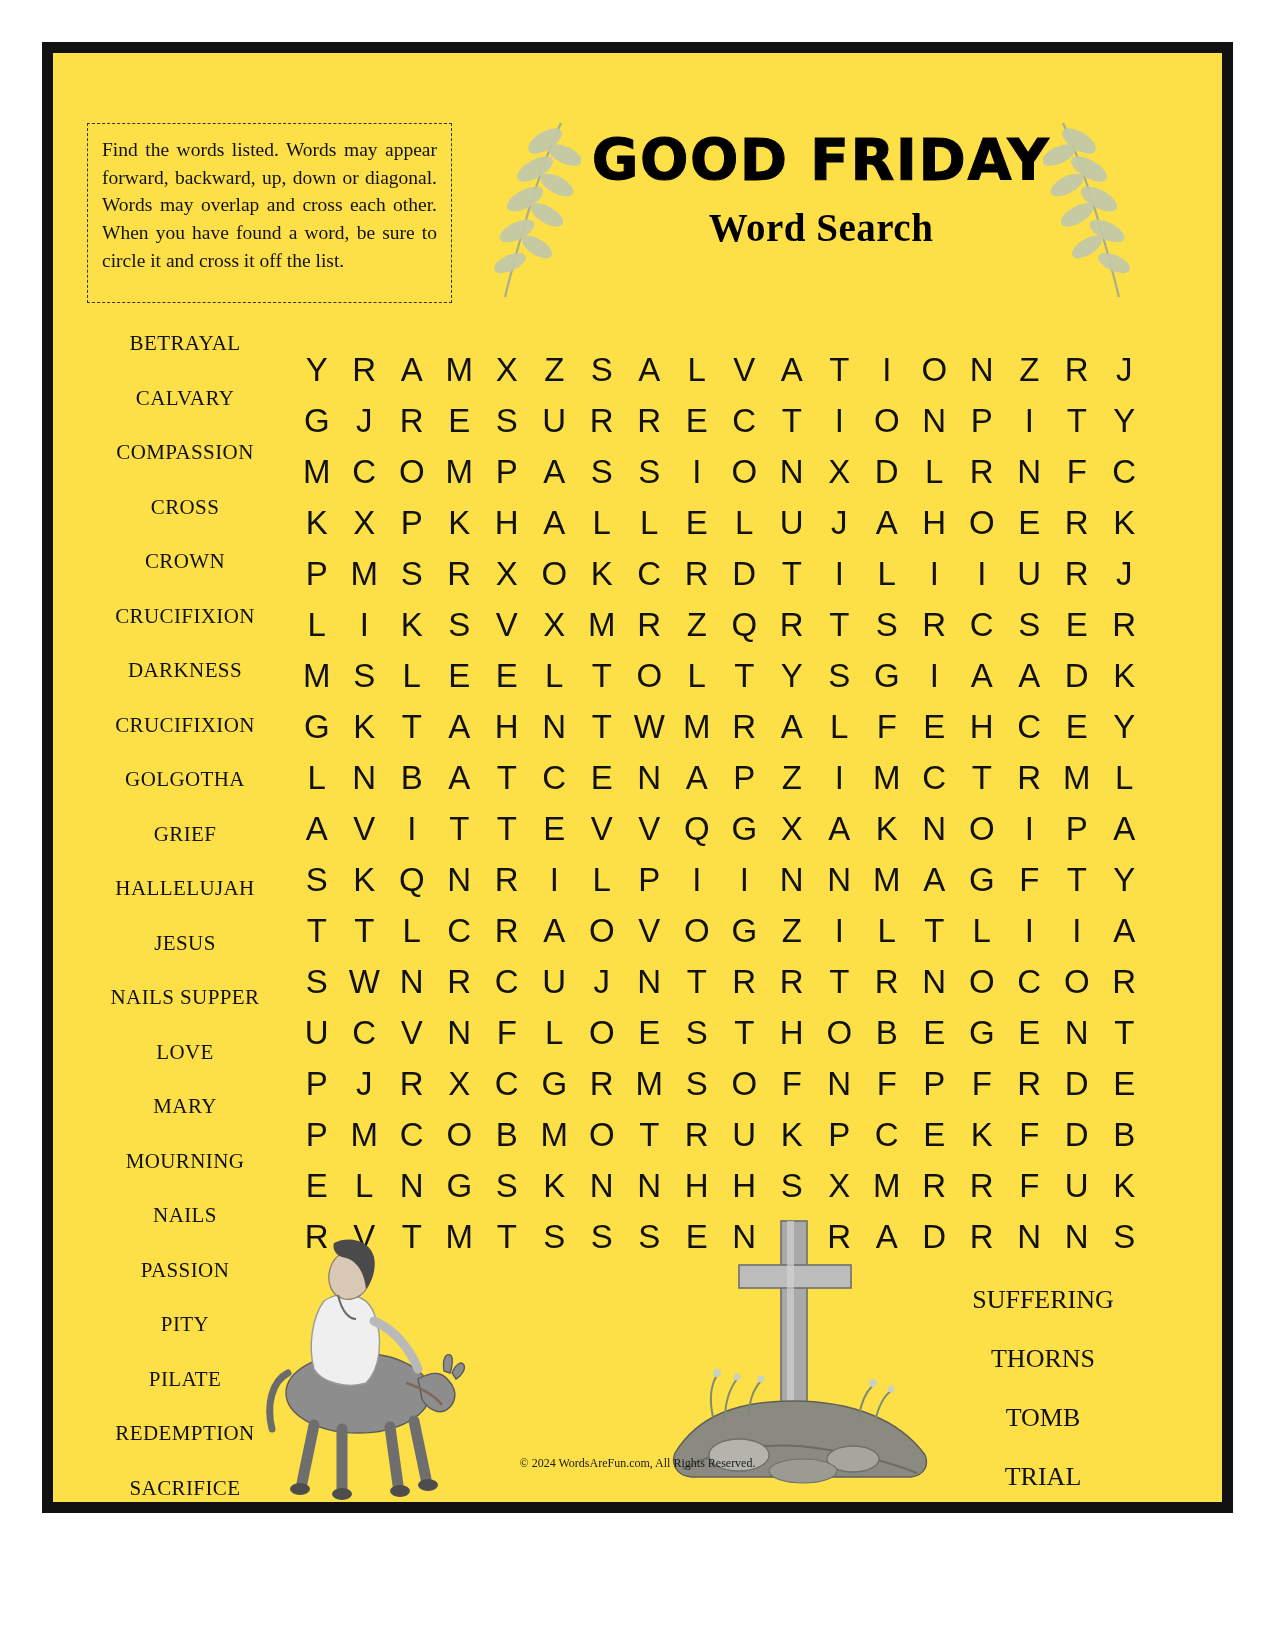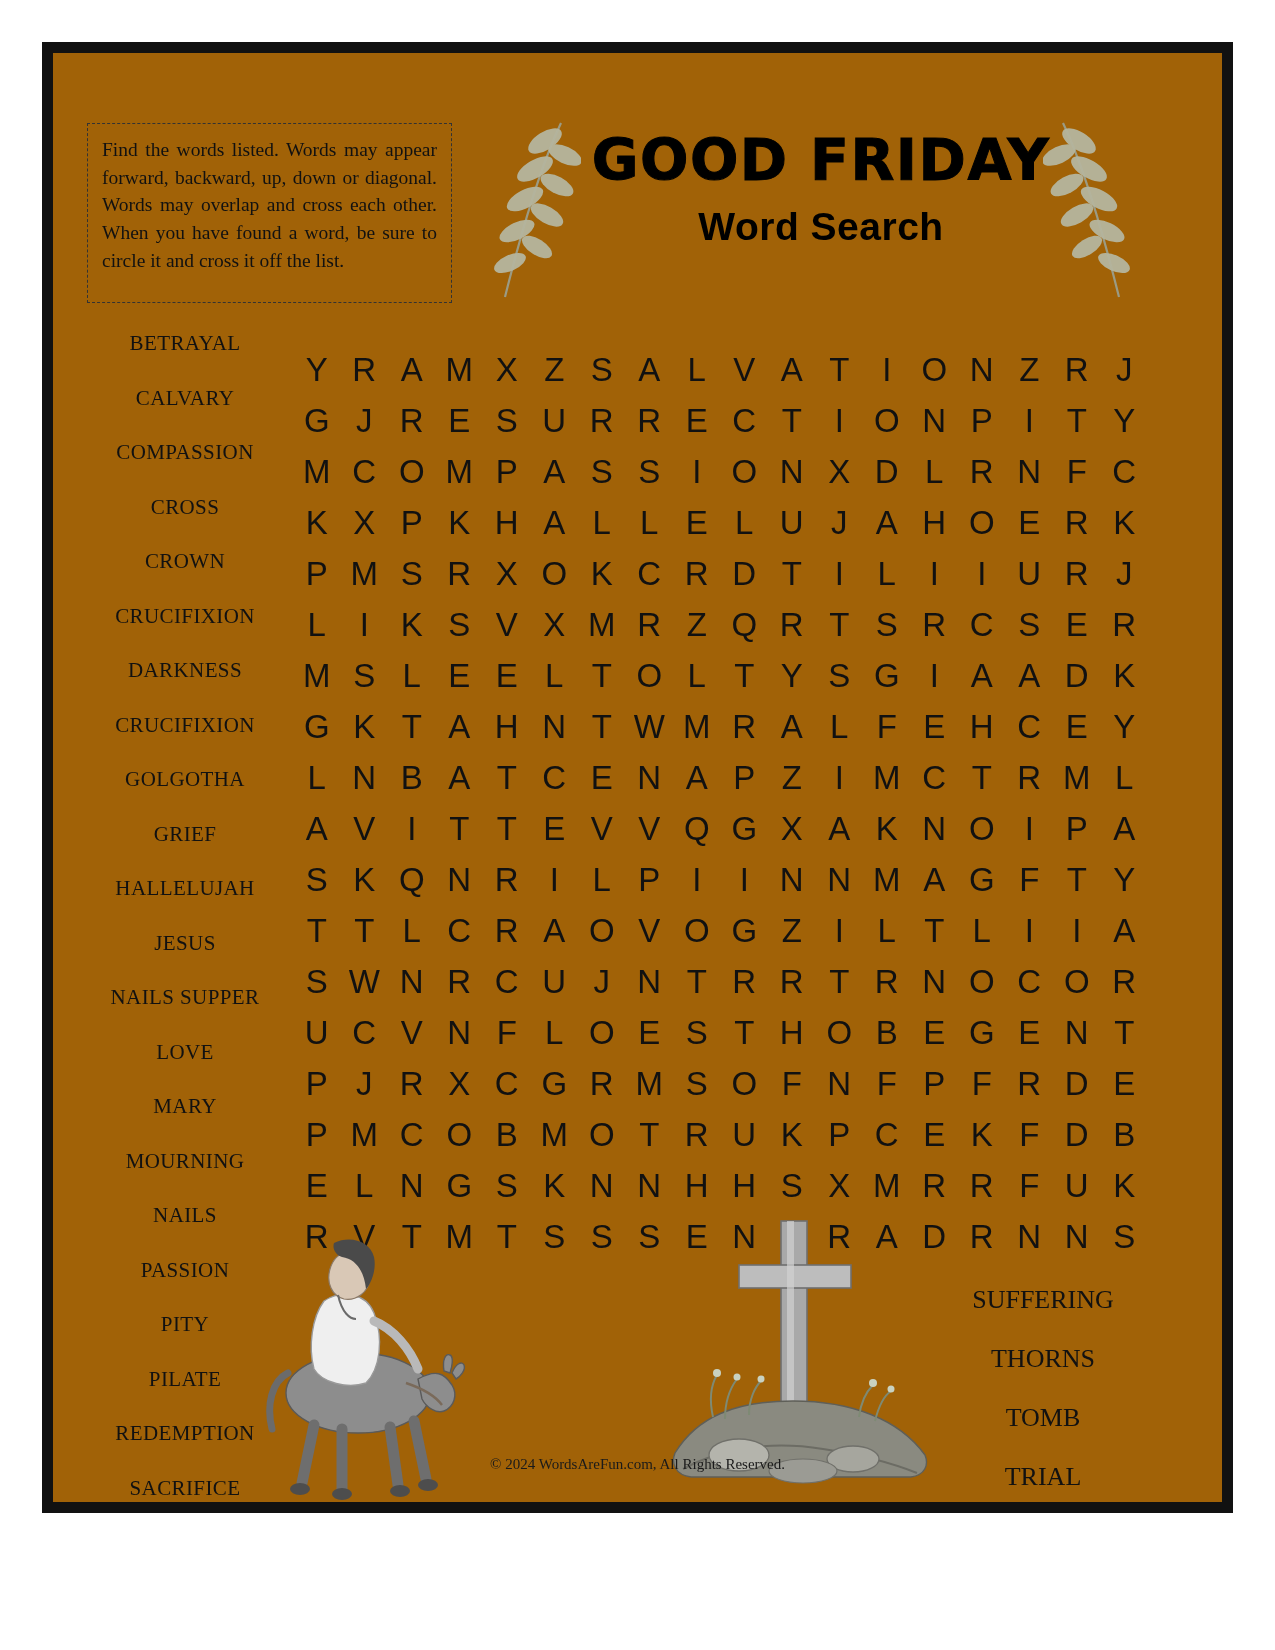--- a/index.html
+++ b/index.html
@@ -15,21 +15,21 @@
   .page-frame {
     position: absolute;
     left: 42px; top: 42px;
     width: 1191px; height: 1471px;
     border: 11px solid #111111;
     background: #ffffff;
   }
   .page-inner {
     position: absolute;
     left: 0; top: 0; right: 0; bottom: 0;
-    background: #a16207;
+    background: #fde047;
     padding-left: 36px;
   }
 
   
   .instructions {
     position: absolute;
     left: 34px; top: 70px;
     width: 365px; height: 180px;
     border: 1.5px dashed #333;
     padding: 12px 14px 10px 14px;
@@ -51,21 +51,21 @@
     font-family: "DejaVu Sans", sans-serif;
     font-weight: bold;
     font-size: 57px;
     letter-spacing: 1.5px;
     color: #000;
     margin: 0;
     line-height: 1.05;
     -webkit-text-stroke: 1px #000;
   }
   .title-sub {
-    font-family: Liberation Sans, sans-serif;
+    font-family: Liberation Serif, serif;
     font-weight: bold;
     font-size: 39px;
     color: #000;
     margin: 14px 0 0 0;
     letter-spacing: 0.5px;
   }
 
   
   .leaf {
     position: absolute;
@@ -141,21 +141,21 @@
   .art-cross {
     position: absolute;
     left: 600px; top: 1150px;
     width: 300px; height: 300px;
   }
 
   .footer {
     position: absolute;
     left: 0; right: 0; top: 1403px;
     text-align: center;
-    font-size: 15px;
+    font-size: 12px;
     color: #1a1a1a;
     font-family: "Liberation Serif", serif;
   }
 </style>
 </head>
 <body>
 
 <div class="page-frame">
   <div class="page-inner">
 

